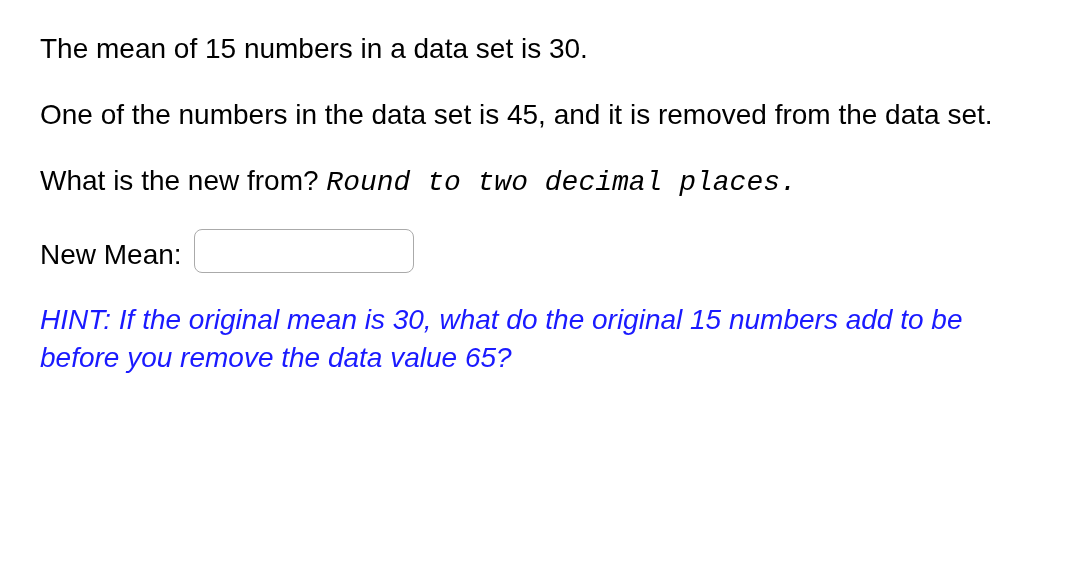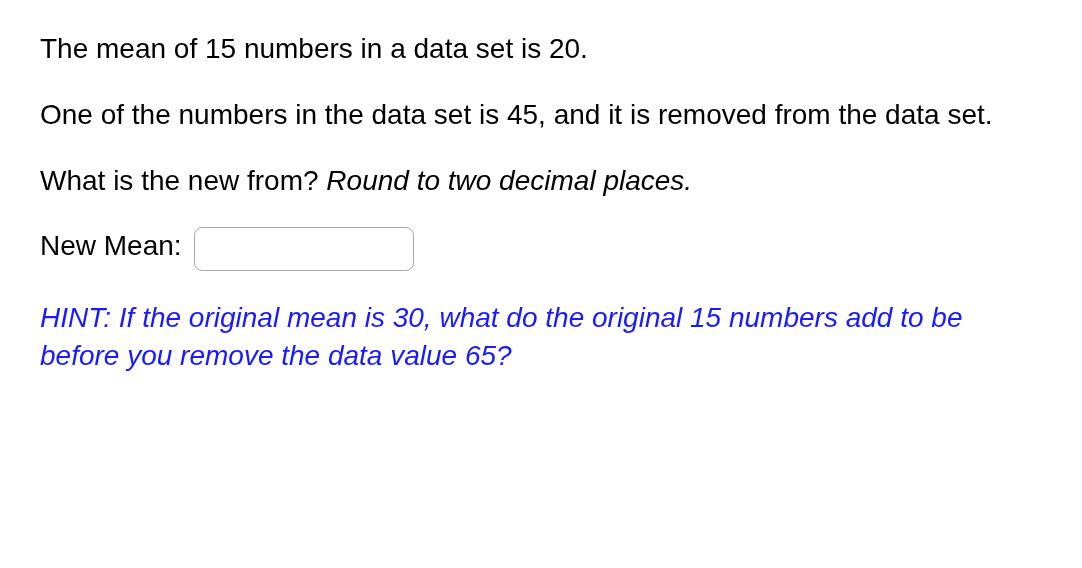--- a/index.html
+++ b/index.html
@@ -14,24 +14,25 @@
       background: #fff;
       padding: 30px 40px;
       width: 1082px;
       line-height: 1.35;
     }
     .para {
       margin-bottom: 28px;
     }
     .instruction-italic {
       font-style: italic;
+      font-family: Liberation Mono, monospace;
     }
     .answer-row {
       display: flex;
-      align-items: flex-start;
+      align-items: flex-end;
       margin-bottom: 28px;
     }
     .answer-label {
       margin-right: 12px;
     }
     .answer-input {
       font-family: inherit;
       font-size: 24px;
       padding: 6px 10px;
       border: 1px solid #aaa;
@@ -44,21 +45,21 @@
       color: #1a1aff;
       font-style: italic;
     }
     .hint-label {
       color: #1a1aff;
     }
   </style>
 </head>
 <body>
 
-<p class="para">The mean of 15 numbers in a data set is 20.</p>
+<p class="para">The mean of 15 numbers in a data set is 30.</p>
 
 <p class="para">One of the numbers in the data set is 45, and it is removed from the data set.</p>
 
 <p class="para">
   <span>What is the new from? </span><span class="instruction-italic">Round to two decimal places.</span>
 </p>
 
 <div class="answer-row">
   <span class="answer-label">New Mean:</span>
   <input type="text" class="answer-input" value="" style="">

